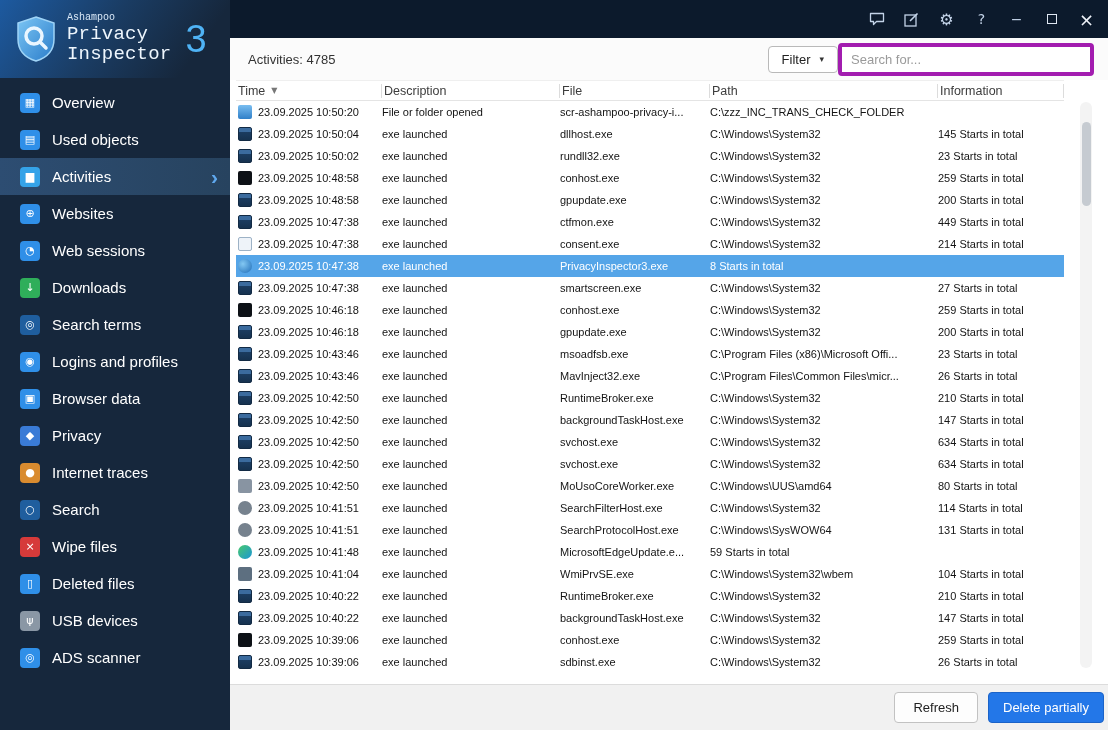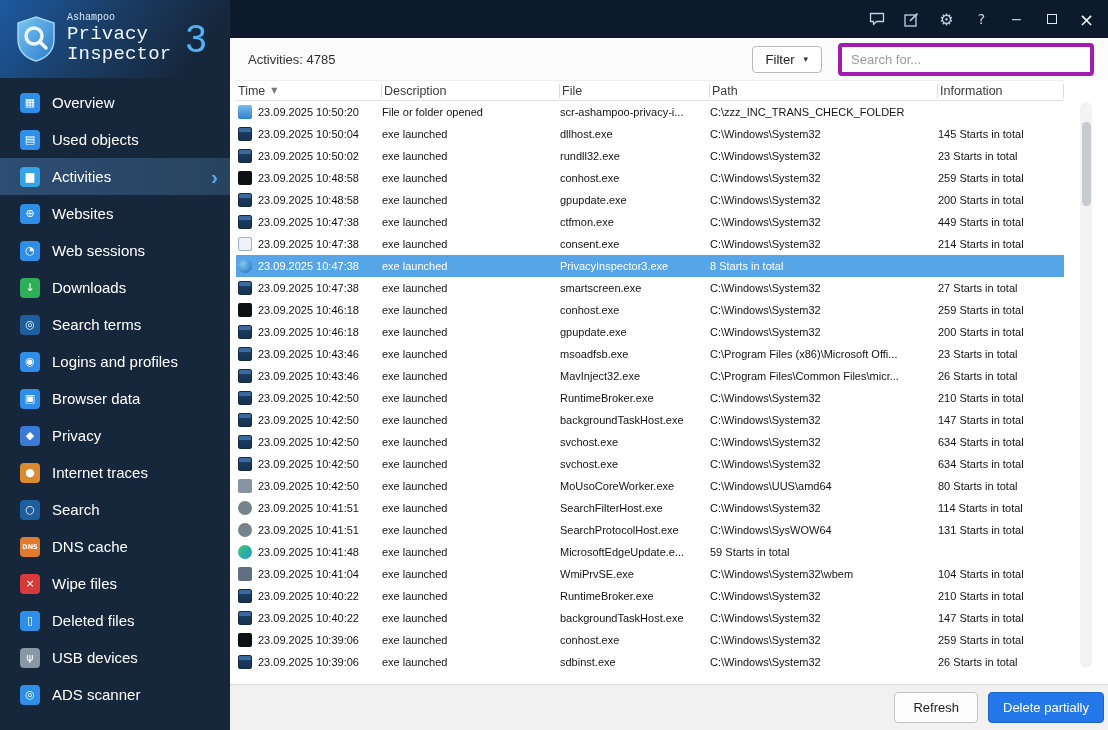--- a/index.html
+++ b/index.html
@@ -29,21 +29,21 @@
   
   .main { flex: 1; display: flex; flex-direction: column; min-width: 0; }
   .titlebar { height: 38px; background: #0c1a2c; display: flex; align-items: center; justify-content: flex-end; padding-right: 4px; }
   .tb-btn { width: 35px; height: 38px; display: flex; align-items: center; justify-content: center;
             color: #c3d3e8; font-size: 14px; cursor: pointer; font-family: "DejaVu Sans", sans-serif; }
   .tb-gear { font-size: 16px; }
   .maxbox { width: 10px; height: 10px; border: 1.3px solid #dfe7f2; display: inline-block; }
   .tb-close { font-size: 18px; color: #eef2f8; }
 
   .content { flex: 1; background: #fff; display: flex; flex-direction: column; position: relative; min-height: 0; }
-  .toolbar { height: 42px; display: flex; align-items: center; padding: 0 14px 0 18px; gap: 16px; background: #fbfbfb; }
+  .toolbar { height: 42px; display: flex; align-items: center; padding: 0 14px 0 18px; gap: 0; background: #fbfbfb; }
   .count-label { font-size: 13px; color: #333; }
   .spacer { flex: 1; }
   .filter-btn { display: flex; align-items: center; gap: 9px; background: #fff; border: 1px solid #b9b9b9;
                 border-radius: 4px; padding: 5px 13px; font-size: 13px; color: #222; cursor: pointer; font-family: inherit; }
   .caret { font-size: 9px; color: #333; font-family: "DejaVu Sans", sans-serif; }
   .search { width: 256px; border: 4px solid #a21caf; border-radius: 4px; padding: 5px 9px; font-size: 13px;
             color: #0f172a; font-family: inherit; outline: none; }
   .search::placeholder { color: #9a9a9a; }
 
   .tablewrap { flex: 1; padding-left: 6px; min-height: 0; }
@@ -146,24 +146,20 @@
         </div>
         <div class="nav-item">
           <span class="nav-icon" style="background: rgb(217, 139, 47);">●</span>
           <span>Internet traces</span>
         </div>
         <div class="nav-item">
           <span class="nav-icon" style="background: rgb(31, 94, 158);">○</span>
           <span>Search</span>
         </div>
         <div class="nav-item">
-          <span class="nav-icon small-glyph" style="background: rgb(224, 123, 47);">DNS</span>
-          <span>DNS cache</span>
-        </div>
-        <div class="nav-item">
           <span class="nav-icon" style="background: rgb(214, 58, 58);">×</span>
           <span>Wipe files</span>
         </div>
         <div class="nav-item">
           <span class="nav-icon" style="background: rgb(47, 143, 232);">▯</span>
           <span>Deleted files</span>
         </div>
         <div class="nav-item">
           <span class="nav-icon" style="background: rgb(138, 151, 165);">ψ</span>
           <span>USB devices</span>

